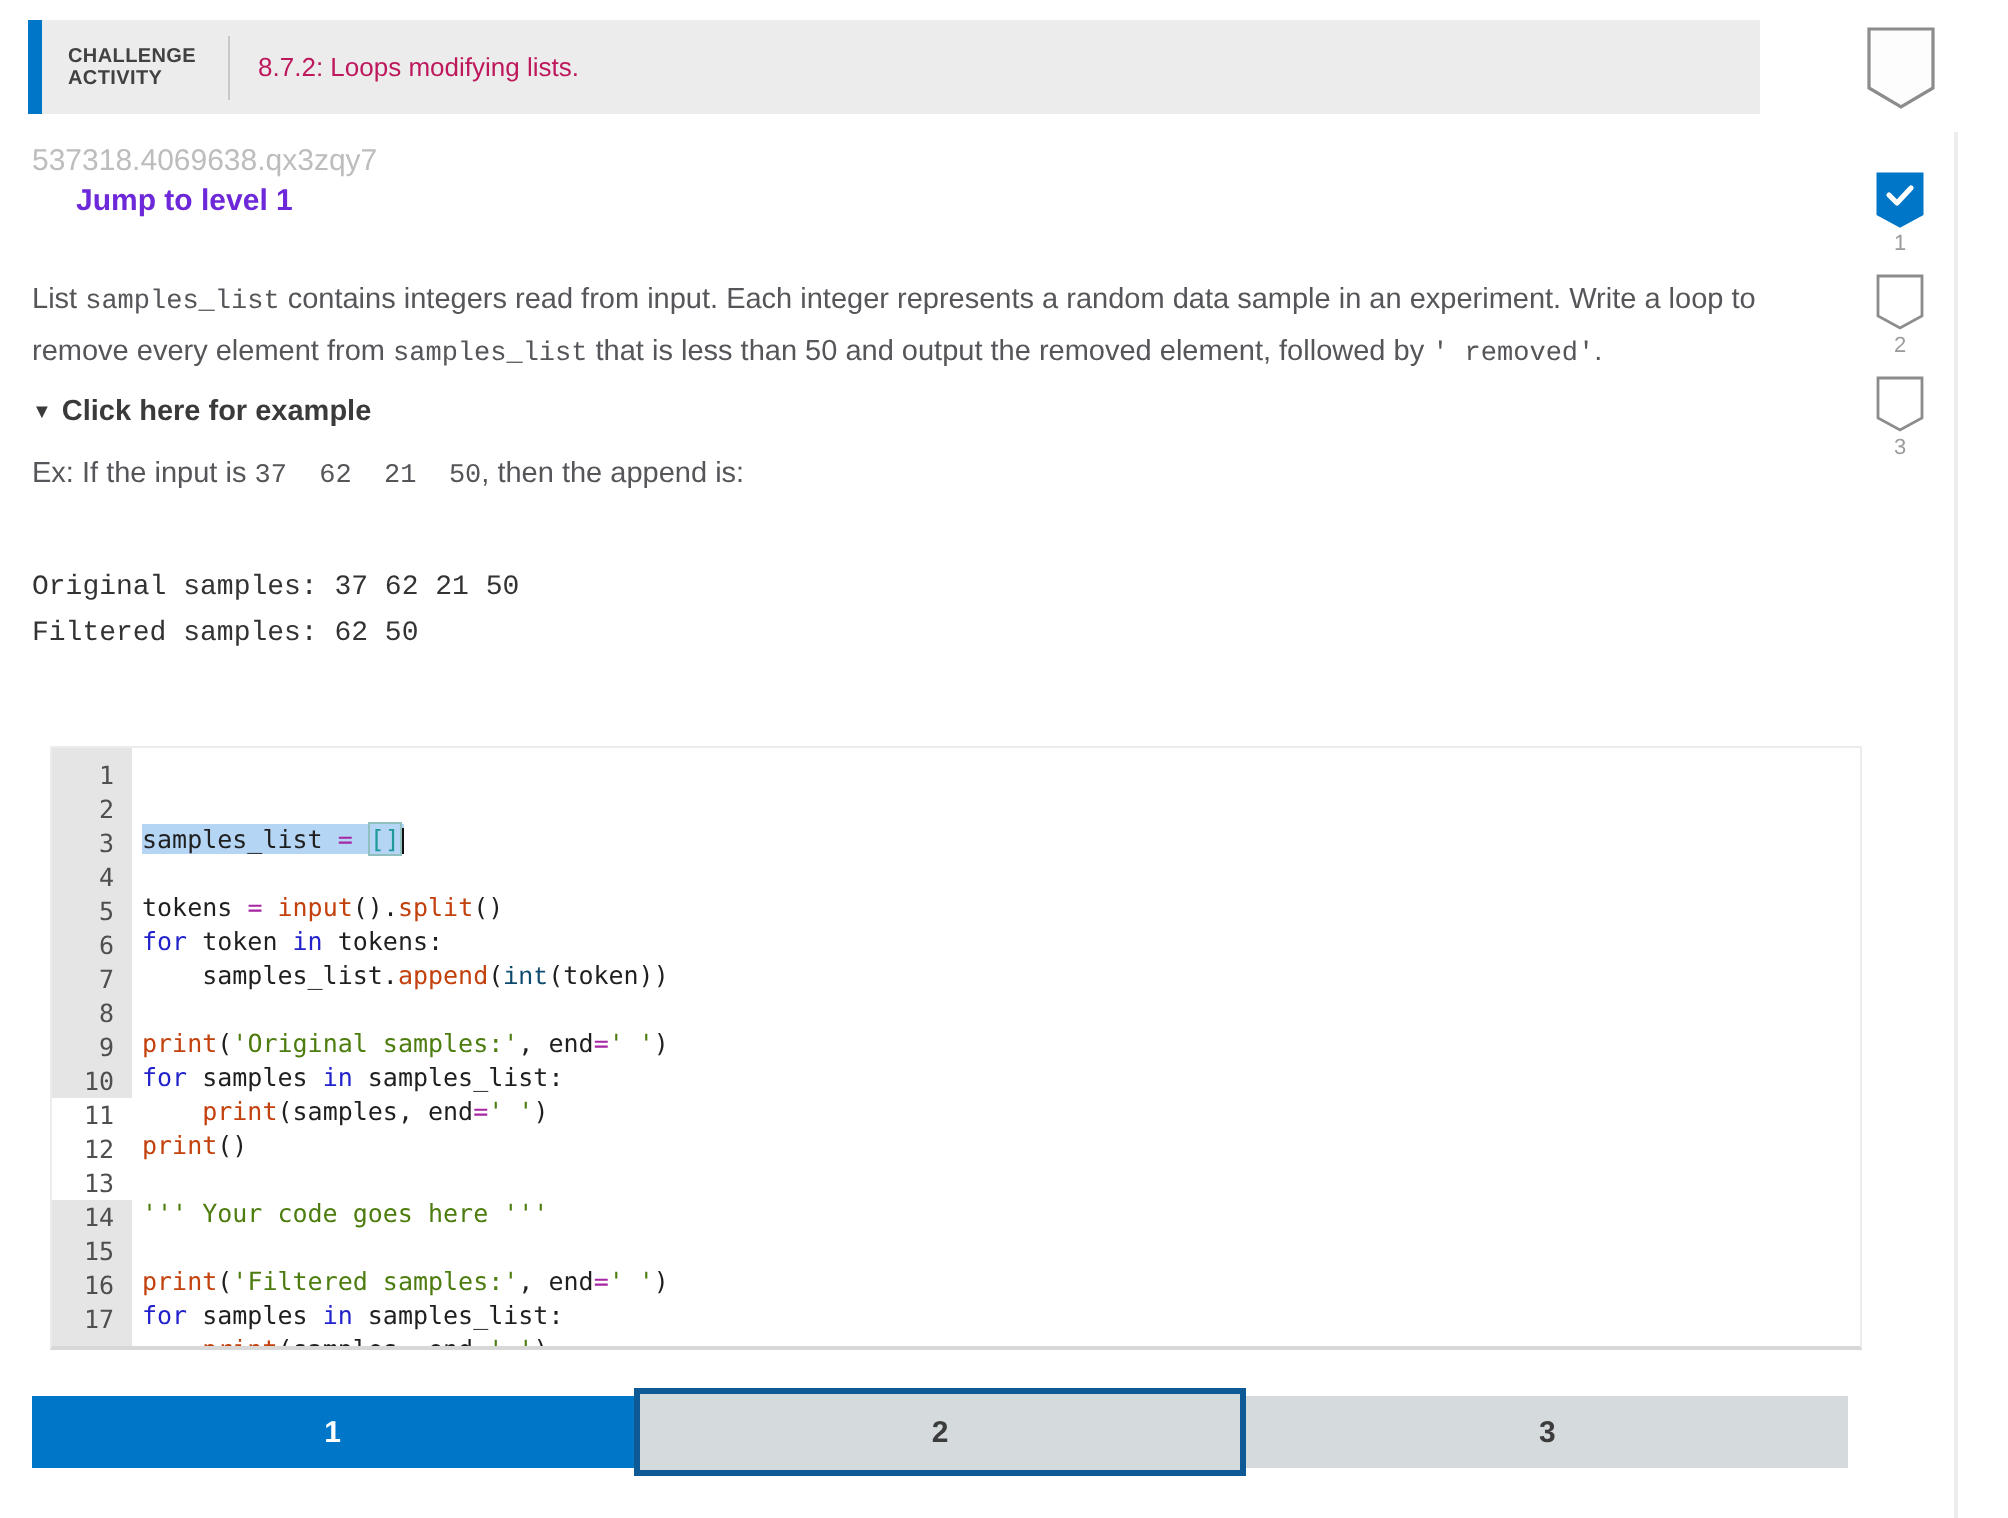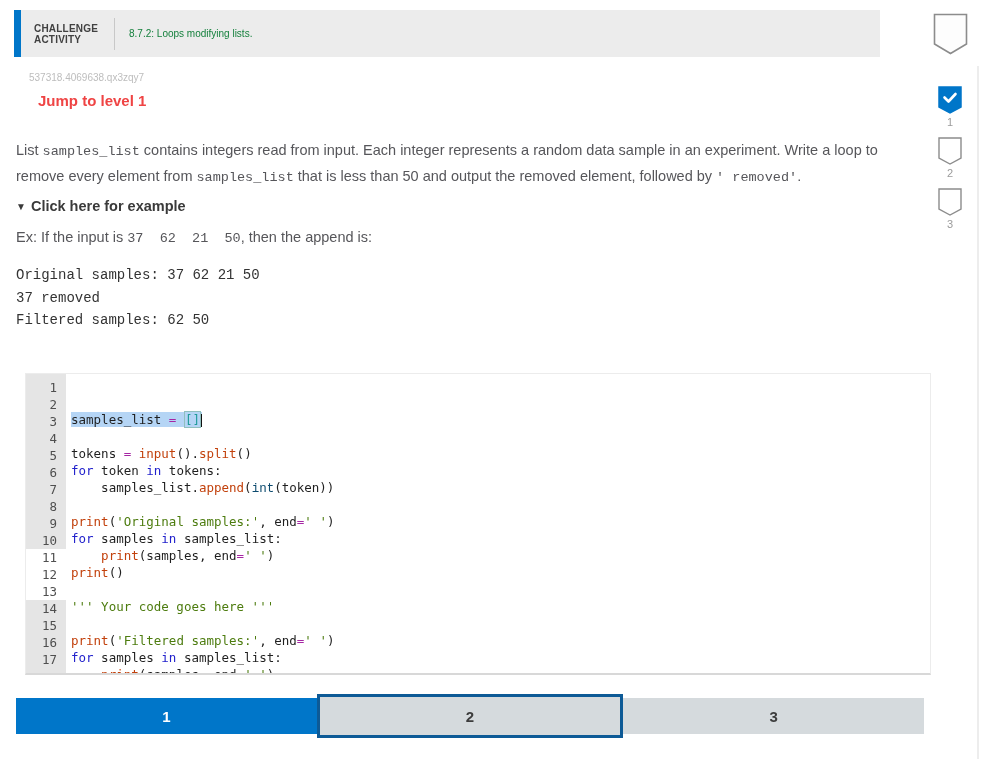--- a/index.html
+++ b/index.html
@@ -8,37 +8,37 @@
     font-family:"Liberation Sans", sans-serif; overflow:hidden;
   }
   
   .header {
     position:absolute; left:14px; top:10px; width:866px; height:47px;
     background:#ececec; border-left:7px solid #0076c9;
     display:flex; align-items:center;
   }
   .badge { margin-left:13px; font-size:10px; font-weight:bold; color:#414141; line-height:11px; letter-spacing:.2px; }
   .hdr-divider { width:1px; height:32px; background:#c8c8c8; margin:0 14px 0 16px; }
-  .hdr-title { font-size:10px; color:#15803d; }
+  .hdr-title { font-size:13px; color:#be185d; }
   .top-shield { position:absolute; left:933px; top:13px; }
   
-  .activity-id { position:absolute; left:16px; top:72px; font-size:10px; color:#bdbdbd;margin-left:13px; }
-  .jump-link { position:absolute; left:38px; top:92px; font-size:15px; font-weight:bold; color:#ef4444; cursor:pointer; text-decoration:none; }
+  .activity-id { position:absolute; left:16px; top:72px; font-size:15px; color:#bdbdbd; }
+  .jump-link { position:absolute; left:38px; top:92px; font-size:15px; font-weight:bold; color:#6d28d9; cursor:pointer; text-decoration:none; }
   
   .rail-line { position:absolute; left:977px; top:66px; width:2px; height:693px; background:#ededed; }
   .levels { position:absolute; left:936px; top:86px; width:28px; display:flex; flex-direction:column; align-items:center; }
   .level { display:flex; flex-direction:column; align-items:center; margin-bottom:9px; }
   .level-label { font-size:11px; color:#9b9b9b; margin-top:2px; }
   
   .description { position:absolute; left:16px; top:138px; width:912px; font-size:14.5px; color:#56565a; line-height:24px; }
   .inline-code { font-family:"Liberation Mono", monospace; font-size:13.5px; white-space:pre; }
   .example-toggle { position:absolute; left:16px; top:198px; font-size:14.5px; font-weight:bold; color:#3a3a3a; cursor:pointer; }
   .example-toggle .tri { font-size:10px; position:relative; top:-1px; margin-right:5px; }
   .example-intro { position:absolute; left:16px; top:229px; font-size:14.5px; color:#56565a; }
-  .example-output { position:absolute; left:16px; top:264px; font-family:"Liberation Mono", monospace; font-size:14px; color:#333; line-height:22.5px; white-space:pre; }
+  .example-output { position:absolute; left:16px; top:283px; font-family:"Liberation Mono", monospace; font-size:14px; color:#333; line-height:22.5px; white-space:pre; }
   
   .editor {
     position:absolute; left:25px; top:373px; width:906px; height:302px;
     background:#fff; border:1px solid #ececec; border-bottom:2px solid #d8d8d8;
     font-family:"DejaVu Sans Mono", monospace; font-size:12.5px; overflow:hidden;
   }
   .cm-row { display:flex; height:17px; line-height:17px; }
   .cm-row.spacer-top { height:5px; }
   .cm-row.spacer-bottom { height:12px; }
   .gutter { flex:0 0 40px; text-align:right; padding-right:9px; color:#4f4f4f; }
@@ -106,21 +106,21 @@
   </div>
 </div>
 
 <div class="description" id="description"><span class="t">List </span><span class="inline-code">samples_list</span><span class="t"> contains integers read from input. Each integer represents a random data sample in an experiment. Write a loop to remove every element from </span><span class="inline-code">samples_list</span><span class="t"> that is less than 50 and output the removed element, followed by </span><span class="inline-code">' removed'</span><span class="t">.</span></div>
 
 <div class="example-toggle">
   <span class="tri">▼</span><span>Click here for example</span>
 </div>
 
 <div class="example-intro" id="example-intro"><span class="t">Ex: If the input is </span><span class="inline-code">37  62  21  50</span><span class="t">, then the append is:</span></div>
-<div class="example-output" id="example-output"><div>Original samples: 37 62 21 50</div><div>37 removed</div><div>Filtered samples: 62 50</div></div>
+<div class="example-output" id="example-output"><div>Original samples: 37 62 21 50</div><div>Filtered samples: 62 50</div></div>
 
 <div class="editor" id="editor">
   <div class="cm-row spacer-top">
       <span class="gutter g-ro"></span>
       <span class="code"></span>
     </div>
   <div id="editor-lines">
       <div class="cm-row active">
         <span class="gutter g-ro">1</span>
         <span class="code"><span class="selection"><span class="tok-p">samples_list </span><span class="tok-o">=</span><span class="tok-p"> </span><span class="tok-br">[]</span><span class="cursor"></span></span></span>

